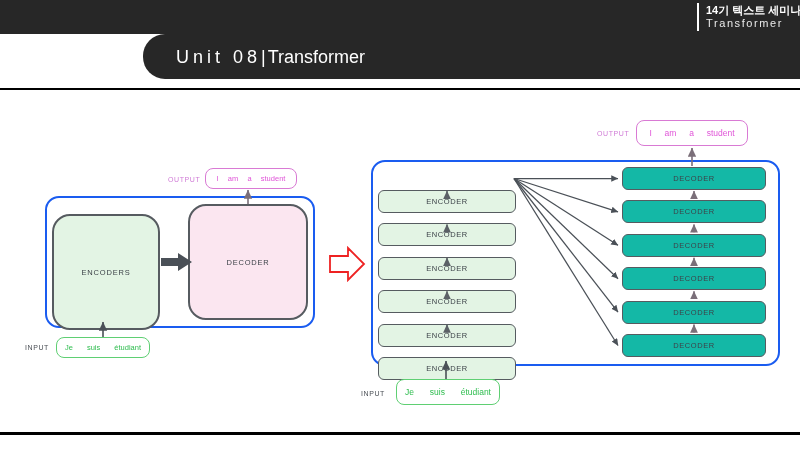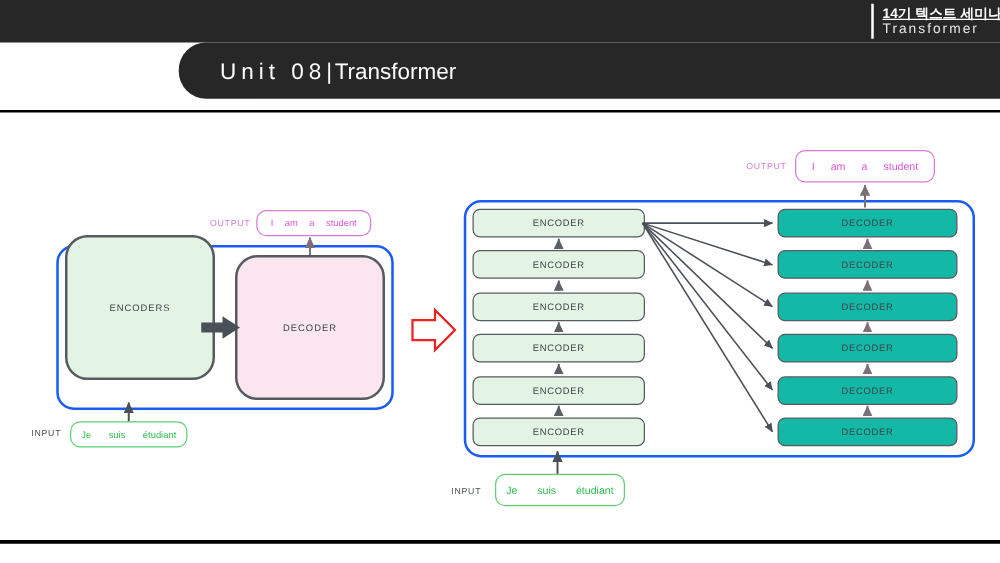--- a/index.html
+++ b/index.html
@@ -30,21 +30,20 @@
   }
   .seminar-line1 {
     position: absolute;
     left: 706px; top: 3px;
     width: 92px;
     color: #ffffff;
     font-size: 11px;
     font-weight: bold;
     letter-spacing: 0px;
     white-space: nowrap;
-    text-decoration: underline;
   }
   .seminar-line2 {
     position: absolute;
     left: 706px; top: 17px;
     width: 92px;
     color: #e9e9e9;
     font-size: 11px;
     letter-spacing: 1.6px;
     white-space: nowrap;
   }
@@ -98,21 +97,21 @@
     box-sizing: border-box;
     border: 1.6px solid #565b60;
     display: flex;
     align-items: center;
     justify-content: center;
     color: #3d4349;
     font-size: 7.5px;
     letter-spacing: 0.6px;
     white-space: nowrap;
   }
-  .node.enc { background: #e3f4e4; }
+  .node.enc { background: #e3f4e4; margin-top: 23px; }
   .node.dec { background: #14b8a6; }
 
   .big-node {
     position: absolute;
     box-sizing: border-box;
     border: 2px solid #565b60;
     border-radius: 18px;
     display: flex;
     align-items: center;
     justify-content: center;
@@ -180,21 +179,21 @@
 <div class="side-label out" style="left:168px; top:176px;">OUTPUT</div>
 <div class="token-box pink" id="left-output-box" style="left:205px; top:168px; width:92px; height:21px; font-size:7.5px;">
     <span>I</span>
     <span>am</span>
     <span>a</span>
     <span>student</span>
   </div>
 
 <div class="blue-frame" style="left:45px; top:196px; width:270px; height:132px;"></div>
 
-<div class="big-node enc" style="left:52px; top:188px; width:120px; height:116px;">ENCODERS</div>
+<div class="big-node enc" style="left:52px; top:214px; width:108px; height:116px;">ENCODERS</div>
 <div class="big-node dec" style="left:188px; top:204px; width:120px; height:116px;">DECODER</div>
 
 <div class="side-label in" style="left:25px; top:344px;">INPUT</div>
 <div class="token-box green" id="left-input-box" style="left:56px; top:337px; width:94px; height:21px; font-size:7.5px;">
     <span>Je</span>
     <span>suis</span>
     <span>étudiant</span>
   </div>
 
 <div class="side-label out" style="left:597px; top:130px;">OUTPUT</div>

